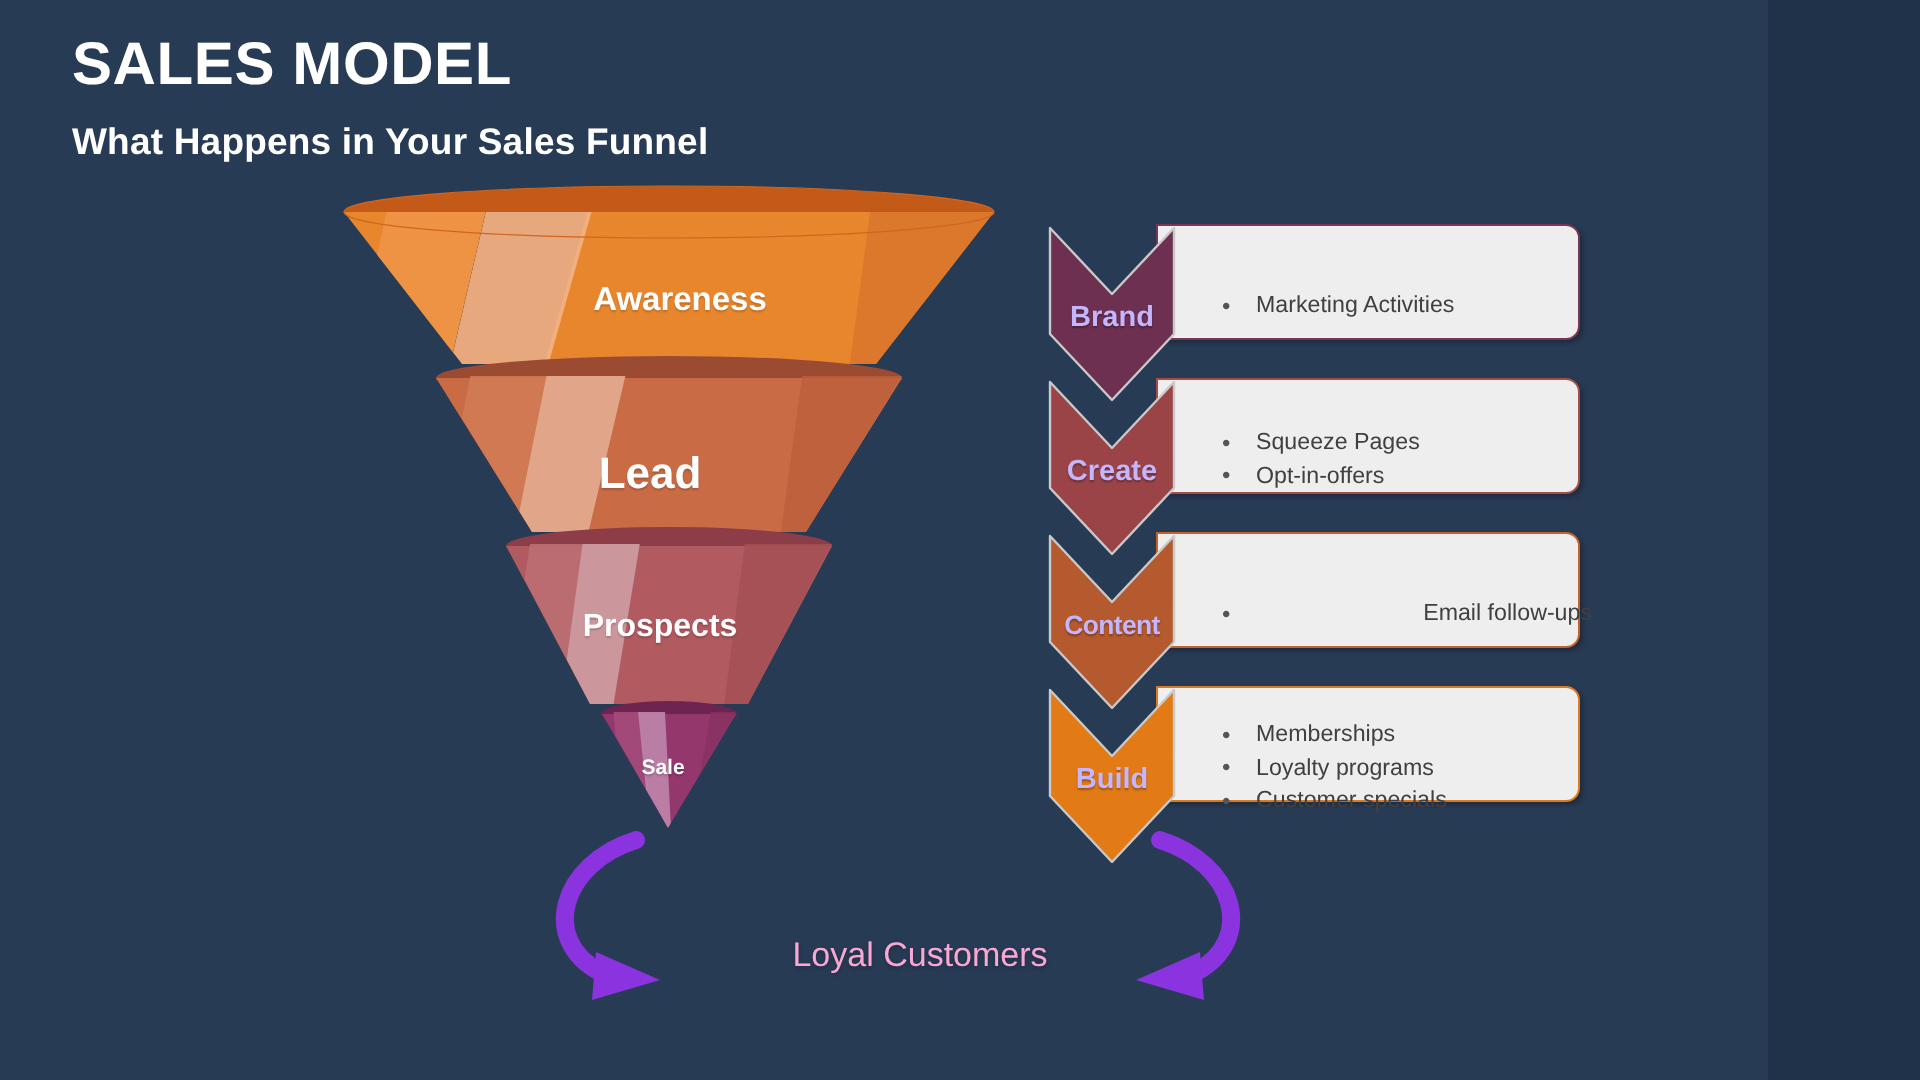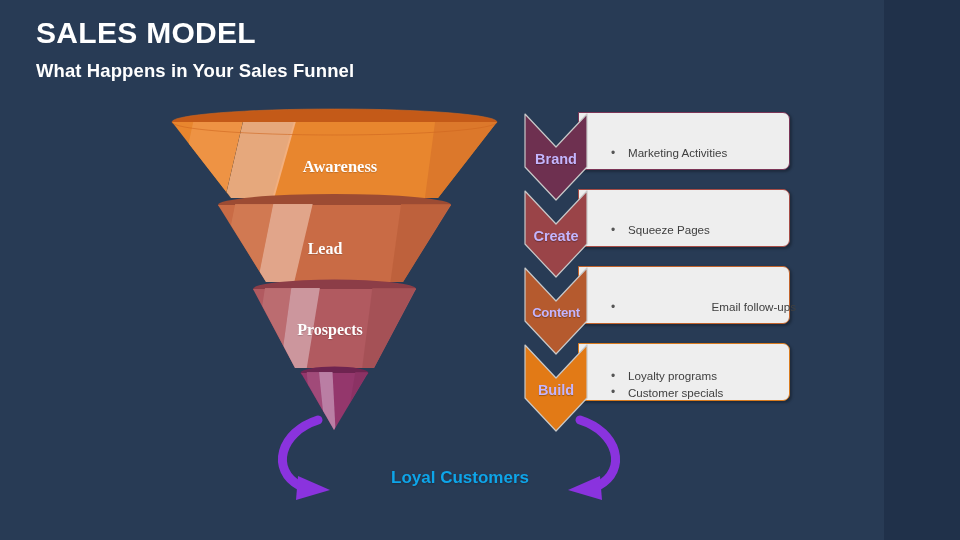--- a/index.html
+++ b/index.html
@@ -41,57 +41,56 @@
     color: #ffffff;
     margin: 11px 0 0 0;
     letter-spacing: 0.1px;
     white-space: nowrap;
   }
 
   
   #funnel-area {
     position: absolute;
     left: 150px;
-    top: 100px;
+    top: 84px;
     width: 380px;
     height: 350px;
-    font-family: Liberation Serif, serif;
   }
   #funnel-svg {
     display: block;
   }
   .funnel-label {
     position: absolute;
     color: #ffffff;
     font-weight: bold;
     text-align: center;
     pointer-events: none;
     text-shadow: 0 1px 1px rgba(0,0,0,0.18);
   }
   #label-awareness { left: 0; top: 57px;  width: 380px; font-size: 16.5px; }
-  #label-lead      { left: 0; top: 140px; width: 350px; font-size: 16px; }
+  #label-lead      { left: 0; top: 140px; width: 350px; font-size: 22px; }
   #label-prospects { left: 0; top: 221px; width: 360px; font-size: 16px;  }
   #label-sale      { left: 0; top: 294px; width: 363px; font-size: 10.5px;}
 
   
   #loyal-wrap {
     position: absolute;
     left: 260px;
     top: 408px;
     width: 400px;
     height: 110px;
   }
   #loyal-text {
     position: absolute;
     left: 0;
     top: 60px;
     width: 400px;
     text-align: center;
-    color: #0ea5e9;
-    font-weight: bold;
+    color: #f9a8d4;
+    font-weight: normal;
     font-size: 17px;
     text-shadow: 0 1px 2px rgba(0,0,0,0.25);
   }
 
   
   #flow {
     position: absolute;
     left: 523px;
     top: 112px;
     width: 400px;
@@ -231,20 +230,21 @@
           <polygon points="156,262 168,262 178,340 162,340" fill="#A24D7B" opacity="0.9"></polygon>
           <polygon points="168,262 182,262 186,340 176,340" fill="#BE86AB" opacity="0.9"></polygon>
           <polygon points="207,262 230,262 212,340 194,340" fill="#8A3163" opacity="0.85"></polygon>
         </g>
       </g>
     </svg>
 
     <div class="funnel-label" id="label-awareness">Awareness</div>
     <div class="funnel-label" id="label-lead">Lead</div>
     <div class="funnel-label" id="label-prospects">Prospects</div>
+    <div class="funnel-label" id="label-sale">Sale</div>
   </div>
 
   <div id="loyal-wrap">
     <svg width="400" height="110" viewBox="0 0 400 110">
 
       <g>
         <path d="M58,12 C20,24 10,62 40,78" fill="none" stroke="#8A33DE" stroke-width="9" stroke-linecap="round"></path>
         <path d="M38,68 L70,82 L36,92 Z" fill="#8A33DE"></path>
       </g>
 
@@ -269,20 +269,21 @@
           <path d="M2,2 L33,35 L64,2 L64,55 L33,88 L2,55 Z" fill="#6E3050" stroke="#c9c9c9" stroke-width="1.2" stroke-linejoin="round"></path>
         </svg>
       </div>
       <div class="chev-label">Brand</div>
     </div>
 
     <div class="flow-row">
       <div class="box" style="border-color: rgb(166, 76, 70);">
         <ul>
           <li>Squeeze Pages</li>
+          <li>Opt-in-offers</li>
         </ul>
       </div>
       <div class="chev">
         <svg class="chev-svg" width="66" height="95" viewBox="0 0 66 95">
           <path d="M2,2 L33,35 L64,2 L64,55 L33,88 L2,55 Z" fill="#9A4448" stroke="#c9c9c9" stroke-width="1.2" stroke-linejoin="round"></path>
         </svg>
       </div>
       <div class="chev-label">Create</div>
     </div>
 
@@ -296,20 +297,21 @@
         <svg class="chev-svg" width="66" height="95" viewBox="0 0 66 95">
           <path d="M2,2 L33,35 L64,2 L64,55 L33,88 L2,55 Z" fill="#B55A2E" stroke="#c9c9c9" stroke-width="1.2" stroke-linejoin="round"></path>
         </svg>
       </div>
       <div class="chev-label small">Content</div>
     </div>
 
     <div class="flow-row">
       <div class="box" style="border-color: rgb(217, 123, 30);">
         <ul>
+          <li>Memberships</li>
           <li>Loyalty programs</li>
           <li>Customer specials</li>
         </ul>
       </div>
       <div class="chev">
         <svg class="chev-svg" width="66" height="95" viewBox="0 0 66 95">
           <path d="M2,2 L33,35 L64,2 L64,55 L33,88 L2,55 Z" fill="#E27A16" stroke="#c9c9c9" stroke-width="1.2" stroke-linejoin="round"></path>
         </svg>
       </div>
       <div class="chev-label">Build</div>

